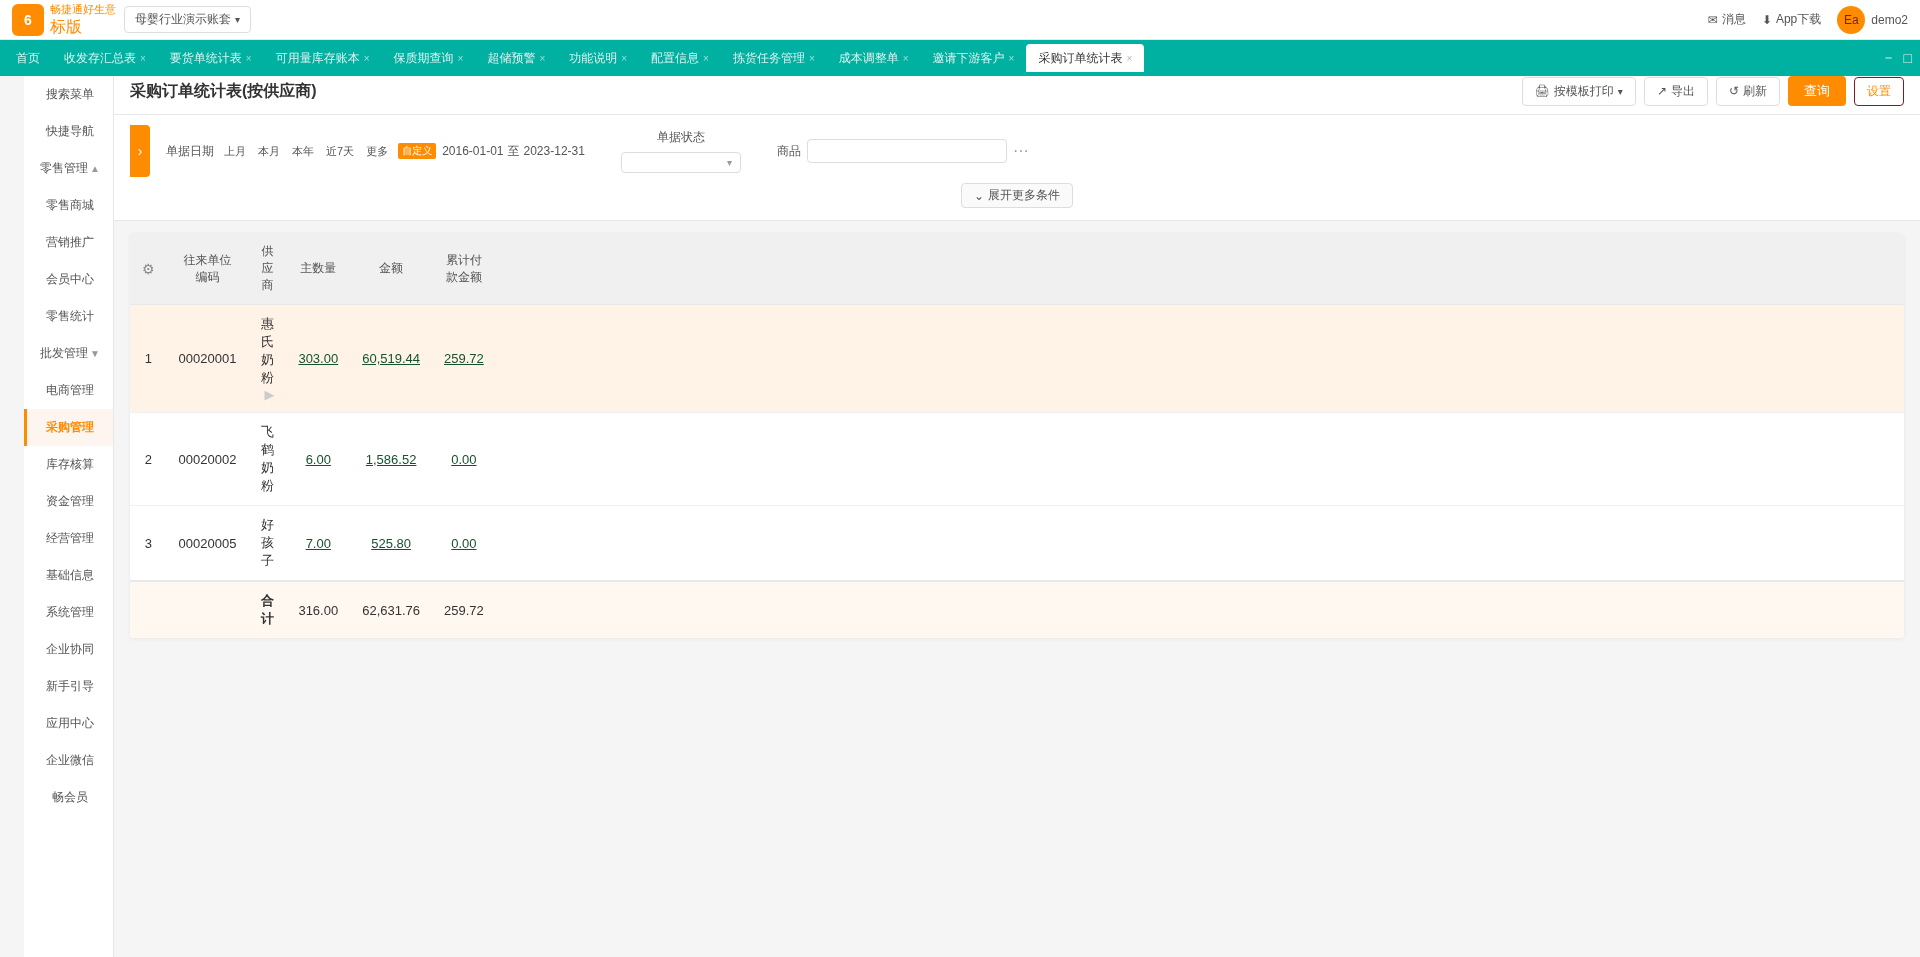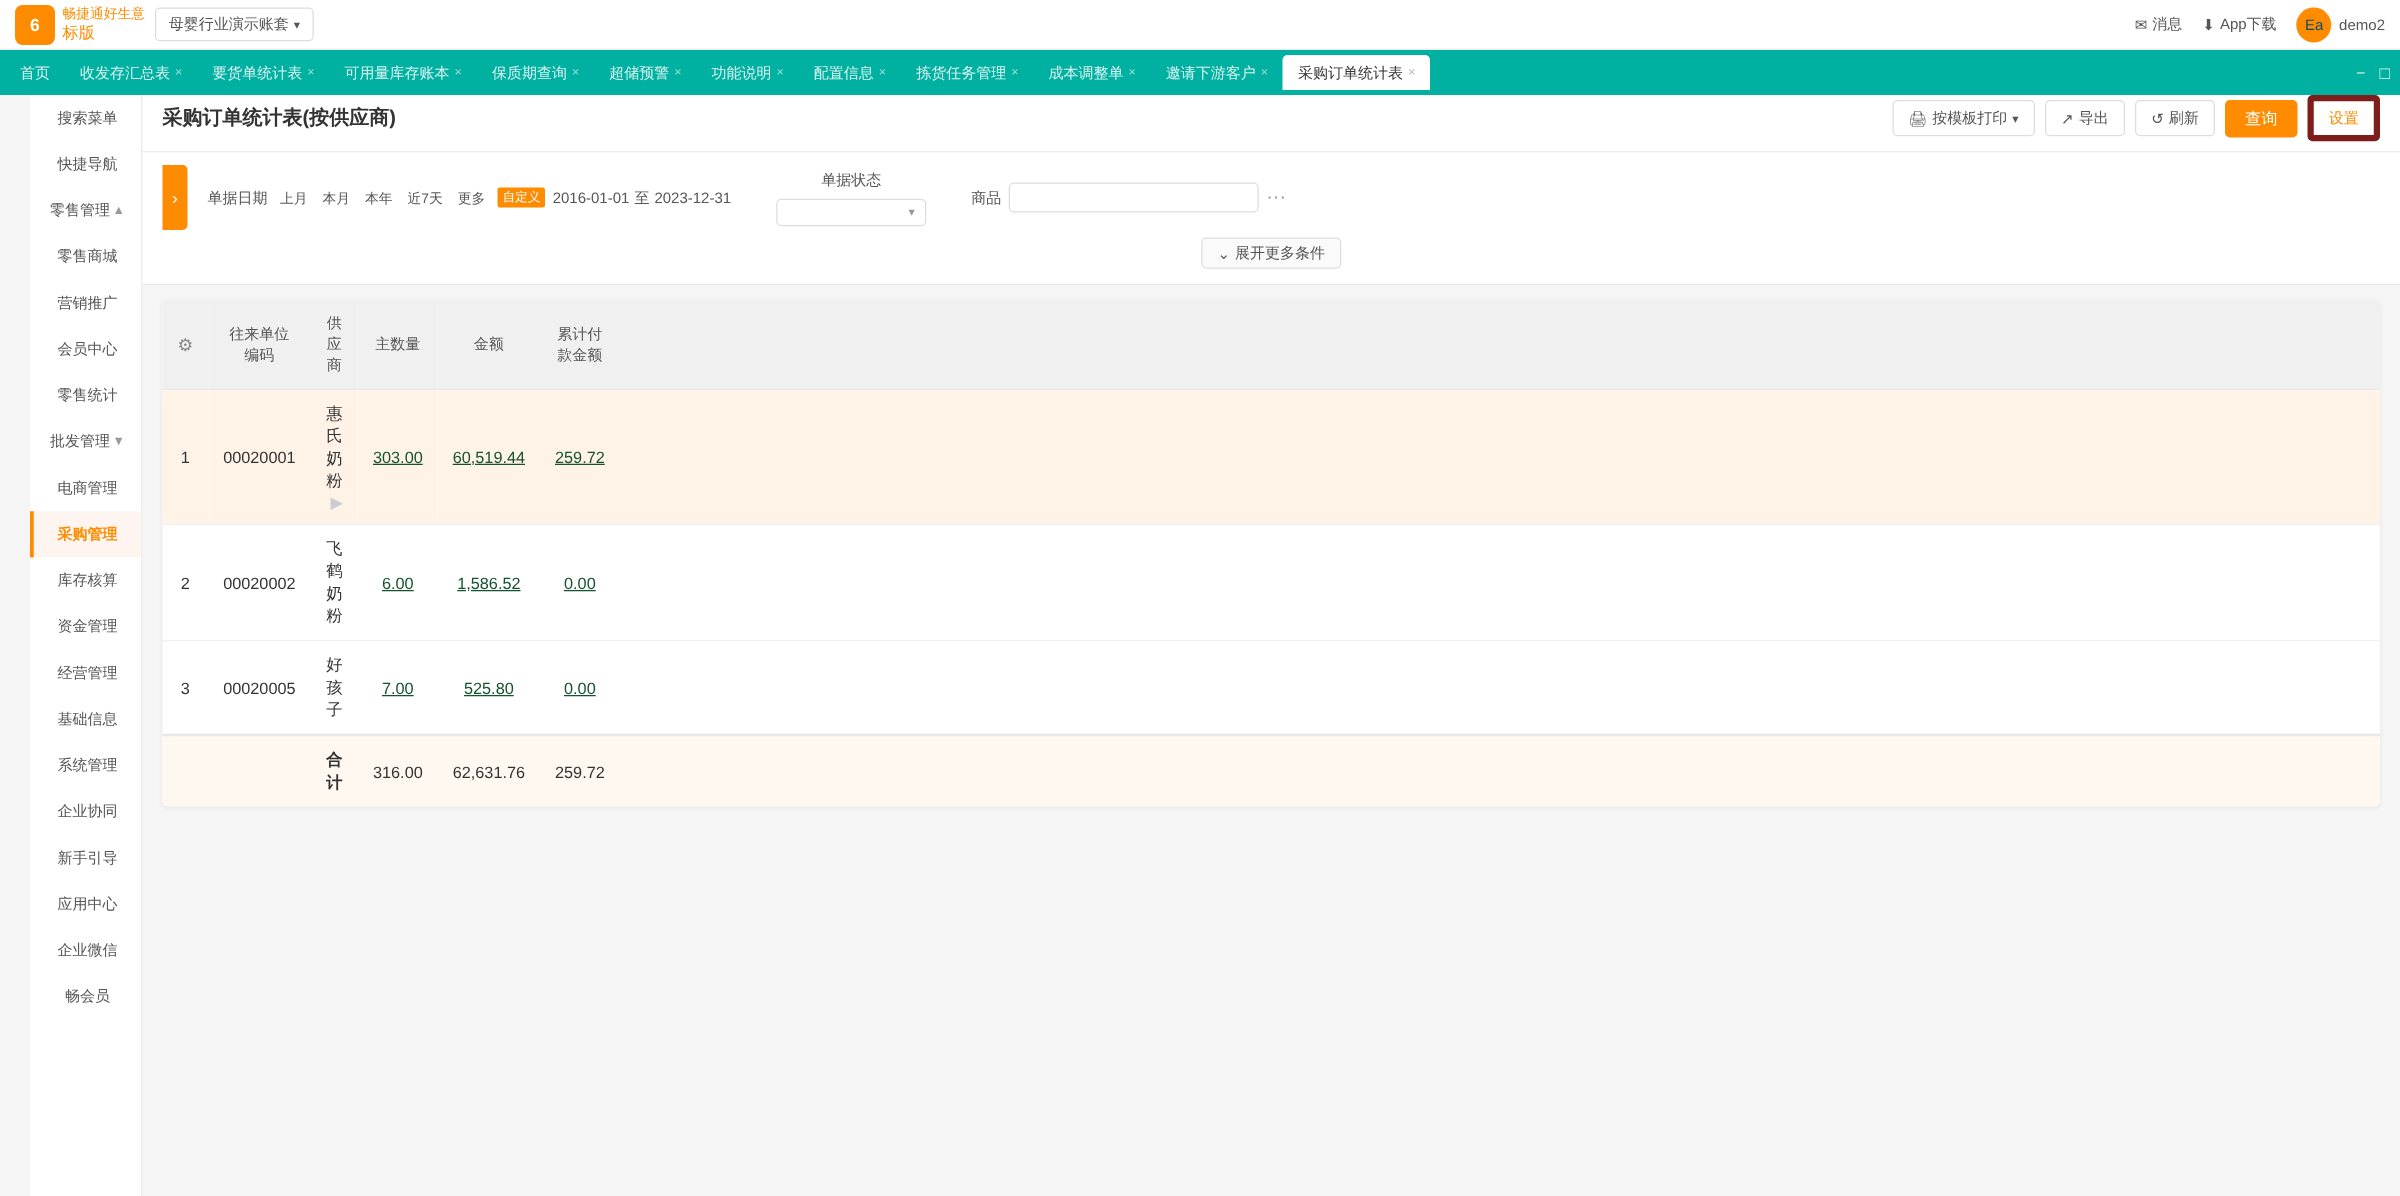--- a/index.html
+++ b/index.html
@@ -7,21 +7,21 @@
 
     
     #topbar { height: 40px; background: #fff; display: flex; align-items: center; padding: 0 12px; border-bottom: 1px solid #e8e8e8; justify-content: space-between; }
     #topbar-left { display: flex; align-items: center; gap: 8px; }
     #logo-area { display: flex; align-items: center; gap: 6px; }
     #logo-icon { width: 32px; height: 32px; background: #ff8c00; border-radius: 6px; display: flex; align-items: center; justify-content: center; color: white; font-size: 14px; font-weight: bold; }
     #logo-text { font-size: 11px; color: #ff8c00; line-height: 1.2; }
     #workspace-selector { display: flex; align-items: center; gap: 4px; padding: 4px 10px; border: 1px solid #ddd; border-radius: 4px; cursor: pointer; color: #555; font-size: 12px; }
     #topbar-right { display: flex; align-items: center; gap: 16px; }
     .topbar-action { display: flex; align-items: center; gap: 4px; color: #555; font-size: 12px; cursor: pointer; }
-    #user-avatar { width: 28px; height: 28px; border-radius: 50%; background: #ff8c00; display: flex; align-items: center; justify-content: center; color: #0c4a6e; font-size: 12px; }
+    #user-avatar { width: 28px; height: 28px; border-radius: 50%; background: #ff8c00; display: flex; align-items: center; justify-content: center; color: #7f1d1d; font-size: 12px; }
     #user-name { font-size: 12px; color: #555; cursor: pointer; }
 
     
     #navtabs { height: 36px; background: #00b0a0; display: flex; align-items: center; padding: 0 4px; overflow: hidden; }
     .nav-tab { display: flex; align-items: center; gap: 4px; padding: 0 12px; height: 28px; color: rgba(255,255,255,0.85); font-size: 12px; cursor: pointer; border-radius: 4px 4px 0 0; white-space: nowrap; position: relative; }
     .nav-tab.active { background: #fff; color: #333; border-radius: 4px 4px 0 0; }
     .nav-tab-close { font-size: 10px; color: inherit; cursor: pointer; opacity: 0.7; }
     #navtabs-actions { display: flex; align-items: center; gap: 8px; margin-left: auto; padding-right: 4px; }
     .navtab-action-btn { color: rgba(255,255,255,0.85); cursor: pointer; font-size: 14px; }
 
@@ -37,21 +37,21 @@
 
     
     #content { flex: 1; display: flex; flex-direction: column; overflow: hidden; background: #f5f5f5; }
 
     
     #page-header { background: #fff; padding: 0 16px 8px; border-bottom: 1px solid #e8e8e8; display: flex; align-items: center; justify-content: space-between; }
     #page-title { font-size: 16px; font-weight: bold; color: #333; }
     #page-actions { display: flex; align-items: center; gap: 8px; }
     .page-action-btn { display: flex; align-items: center; gap: 4px; padding: 5px 12px; border: 1px solid #ddd; border-radius: 4px; cursor: pointer; font-size: 12px; color: #555; background: #fff; }
     .btn-primary { background: #ff8c00; color: white; border: none; border-radius: 4px; padding: 6px 16px; cursor: pointer; font-size: 13px; }
-    .btn-settings { background: #fff; color: #ff8c00; border: 5px solid #7f1d1d; border-radius: 4px; padding: 5px 12px; cursor: pointer; font-size: 12px; }
+    .btn-settings { background: #fff; color: #ff8c00; border: 1px solid #7f1d1d; border-radius: 4px; padding: 5px 12px; cursor: pointer; font-size: 12px; }
 
     
     #filter-bar { background: #fff; padding: 10px 16px; border-bottom: 1px solid #e8e8e8; }
     #filter-row1 { display: flex; align-items: center; gap: 12px; flex-wrap: wrap; }
     .filter-group { display: flex; align-items: center; gap: 6px; }
     .filter-label { font-size: 12px; color: #555; white-space: nowrap; }
     .filter-date-shortcuts { display: flex; gap: 4px; }
     .filter-shortcut { font-size: 11px; color: #555; cursor: pointer; padding: 2px 4px; }
     .filter-date-range { display: flex; align-items: center; gap: 4px; font-size: 12px; color: #555; }
     .custom-badge { background: #ff8c00; color: white; font-size: 10px; padding: 1px 4px; border-radius: 2px; }
@@ -79,21 +79,21 @@
   </style>
 </head>
 <body>
 
 <div id="topbar">
   <div id="topbar-left">
     <div id="logo-area">
       <div id="logo-icon">6</div>
       <div id="logo-text">
         <div>畅捷通好生意</div>
-        <div style="color:#ff8c00;font-size:13px;">标版</div>
+        <div style="color:#ff8c00;font-size:16px;">标版</div>
       </div>
     </div>
     <div id="workspace-selector">
       <span>母婴行业演示账套</span>
       <span style="font-size:10px;">▾</span>
     </div>
   </div>
   <div id="topbar-right">
     <div class="topbar-action">
       <span>✉</span>

